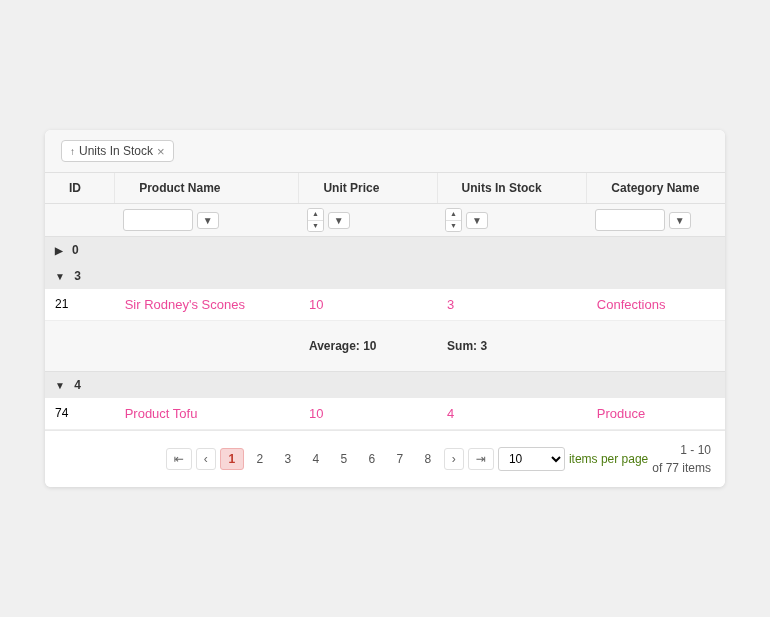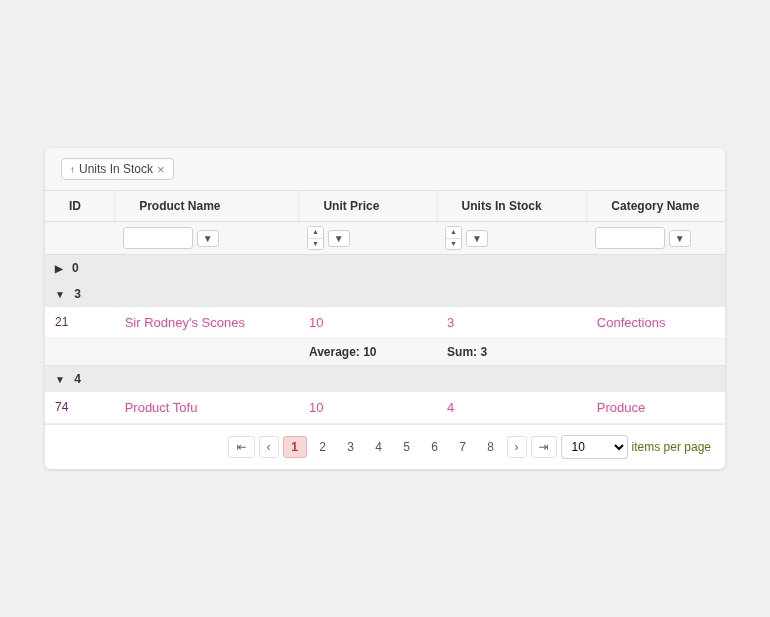--- a/index.html
+++ b/index.html
@@ -138,28 +138,28 @@
     }
 
     
     tbody tr.data-row td {
       padding: 8px 10px;
       border-bottom: 1px solid #eeeeee;
       color: #ec4899;
       vertical-align: middle;
     }
     tbody tr.data-row td.id-cell {
-      color: #701a75;
+      color: #000000;
       font-size: 12px;
     }
 
     
     tr.summary-row td {
       background: #f7f7f7;
-      padding: 6px 10px;
+      padding: 18px 10px;
       font-size: 12px;
       font-weight: 700;
       color: #333;
       border-bottom: 1px solid #e0e0e0;
     }
 
     
     .pagination {
       display: flex;
       align-items: center;
@@ -340,14 +340,18 @@
     <button class="page-btn">8</button>
     <button class="page-nav-btn">›</button>
     <button class="page-nav-btn">⇥</button>
     <select class="items-per-page-select">
       <option>10</option>
       <option>25</option>
       <option>50</option>
       <option>100</option>
     </select>
     <span class="items-per-page-label">items per page</span>
+    <div class="total-label">
+      <span>1 - 10</span><br>
+      <span>of 77 items</span>
+    </div>
   </div>
 </div>
 
 </body></html>

